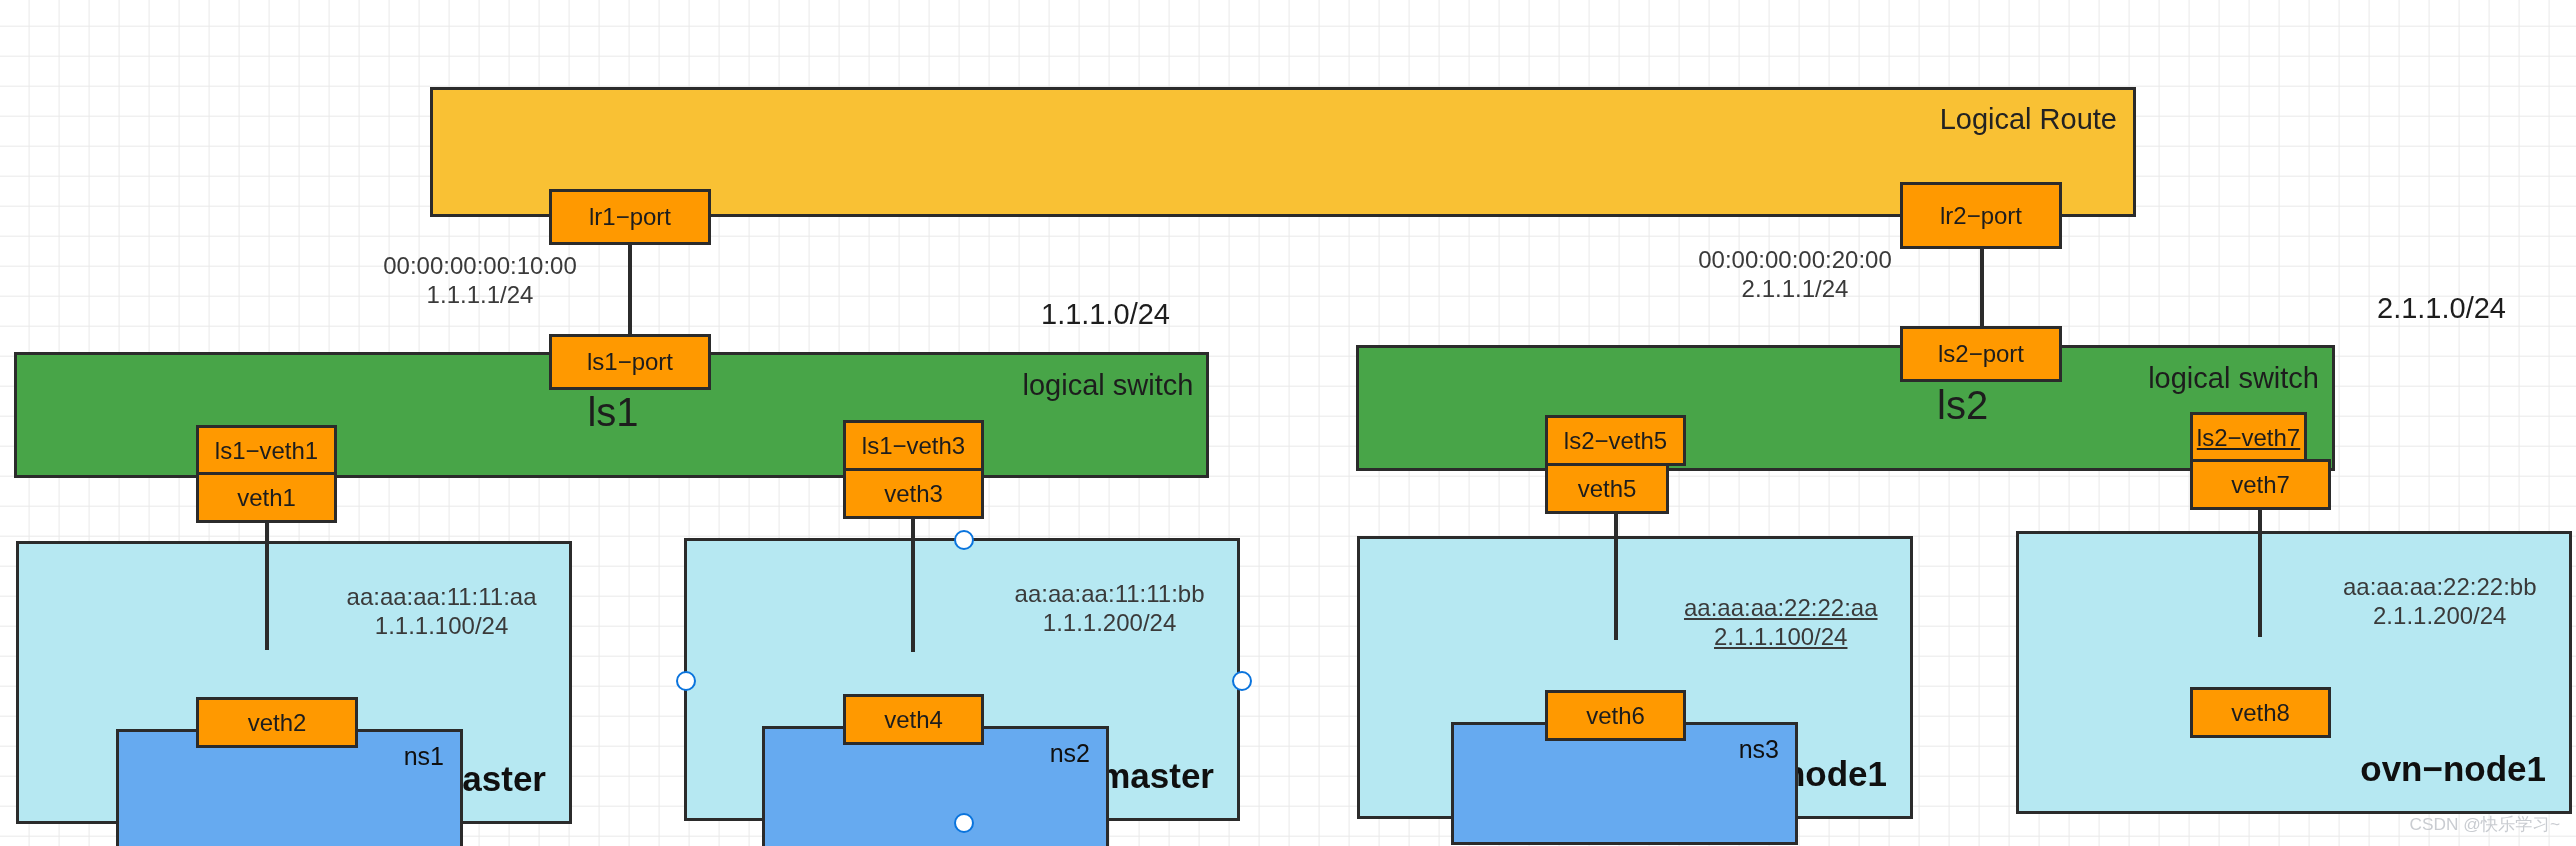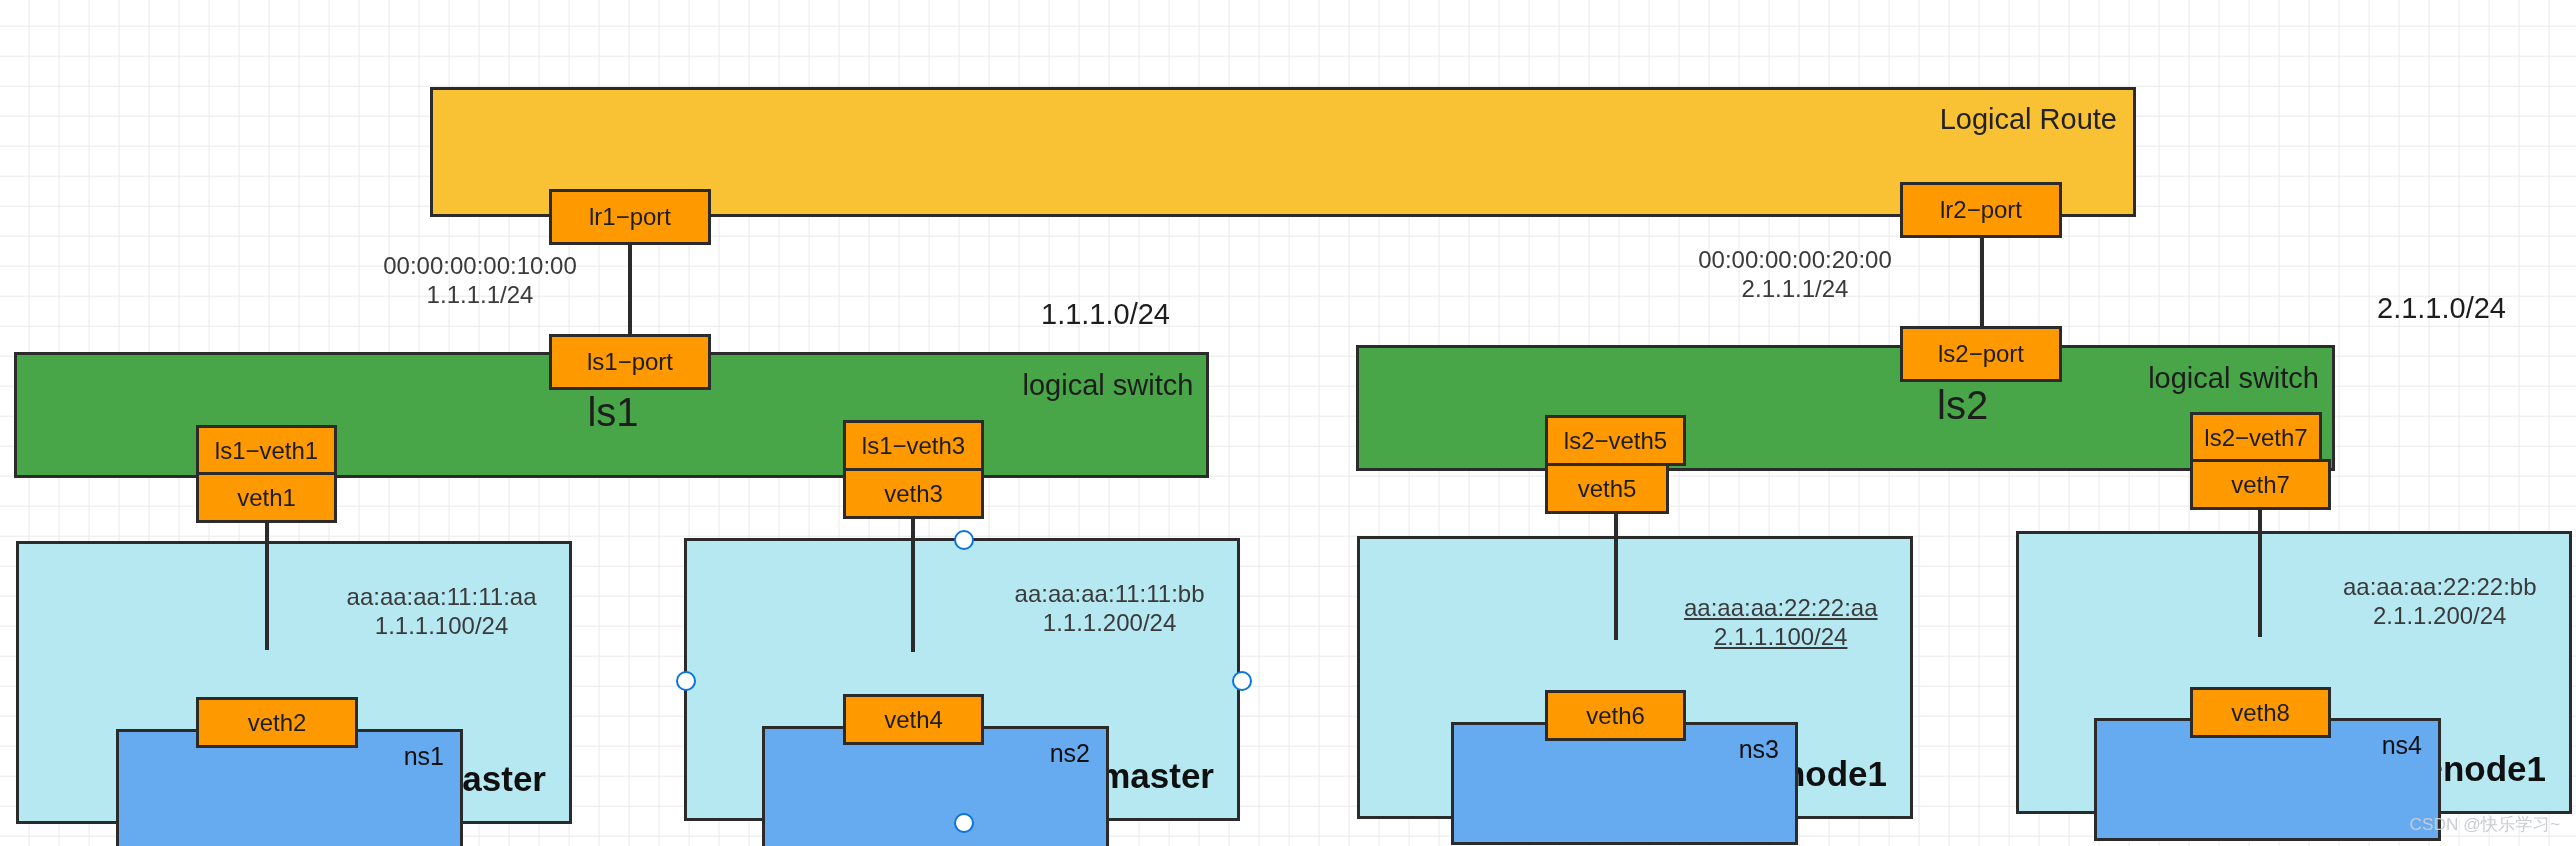--- a/index.html
+++ b/index.html
@@ -136,21 +136,21 @@
     <div class="router-caption" style="right:16px; top:13px;">Logical Route</div>
   </div>
 
   <div class="shape port" style="left:549px; top:189px; width:162px; height:56px;">lr1−port</div>
   <div class="vline" style="left:628px; top:243px; height:110px;"></div>
   <div class="host-meta" style="left:361px; top:251px; width:238px; text-align:center;">
     <div>00:00:00:00:10:00</div>
     <div>1.1.1.1/24</div>
   </div>
 
-  <div class="shape port" style="left:1900px; top:182px; width:162px; height:56px;">lr2−port</div>
+  <div class="shape port" style="left:1900px; top:182px; width:162px; height:67px;">lr2−port</div>
   <div class="vline" style="left:1980px; top:235px; height:110px;"></div>
   <div class="host-meta" style="left:1676px; top:245px; width:238px; text-align:center;">
     <div>00:00:00:00:20:00</div>
     <div>2.1.1.1/24</div>
   </div>
 
   <div class="switch-caption" style="left:1041px; top:298px;">1.1.1.0/24</div>
 
   <div class="shape lswitch" style="left:14.4px; top:352px; width:1195px; height:126px;">
     <div class="switch-name" style="left:570px; top:35px;">ls1</div>
@@ -173,21 +173,21 @@
     <div class="switch-name" style="left:578px; top:35px;">ls2</div>
     <div class="switch-caption" style="right:13px; top:14.4px;">logical switch</div>
   </div>
 
   <div class="shape port" style="left:1900px; top:326px; width:162px; height:56px;">ls2−port</div>
 
   <div class="shape port" style="left:1545px; top:415px; width:141px; height:51px;">ls2−veth5</div>
   <div class="shape port" style="left:1545px; top:463px; width:124px; height:51px;">veth5</div>
   <div class="vline" style="left:1614px; top:510px; height:130px;"></div>
 
-  <div class="shape port" style="left:2190px; top:412px; width:132px; height:51px;">ls2−veth7</div>
+  <div class="shape port" style="left:2190px; top:412px; width:117px; height:51px;text-decoration:underline;">ls2−veth7</div>
   <div class="shape port" style="left:2190px; top:459px; width:141px; height:51px;">veth7</div>
   <div class="vline" style="left:2258px; top:507px; height:130px;"></div>
 
   <div class="shape host" style="left:16px; top:541px; width:556px; height:283px;">
     <div class="host-meta" style="right:32.5px; top:38px;">
       <div>aa:aa:aa:11:11:aa</div>
       <div>1.1.1.100/24</div>
     </div>
     <div class="host-name" style="right:23px; bottom:21.7px;">ovn−master</div>
   </div>
@@ -225,21 +225,18 @@
   </div>
   <div class="shape port" style="left:1545px; top:690px; width:141px; height:51px;">veth6</div>
 
   <div class="shape host" style="left:2016px; top:531px; width:556px; height:283px;">
     <div class="host-meta" style="right:32.5px; top:38px;">
       <div>aa:aa:aa:22:22:bb</div>
       <div>2.1.1.200/24</div>
     </div>
     <div class="host-name" style="right:23px; bottom:21.7px;">ovn−node1</div>
   </div>
-  <div class="shape ns" style="left:2094px; top:718px; width:347px; height:123px;">
-    <div class="ns-name" style="right:16px; top:10px;">ns4</div>
-  </div>
   <div class="shape port" style="left:2190px; top:687px; width:141px; height:51px;">veth8</div>
 
   <div class="watermark" style="right:16px; bottom:10px;">CSDN @快乐学习~</div>
 
 </div>
 
 
 </body></html>

